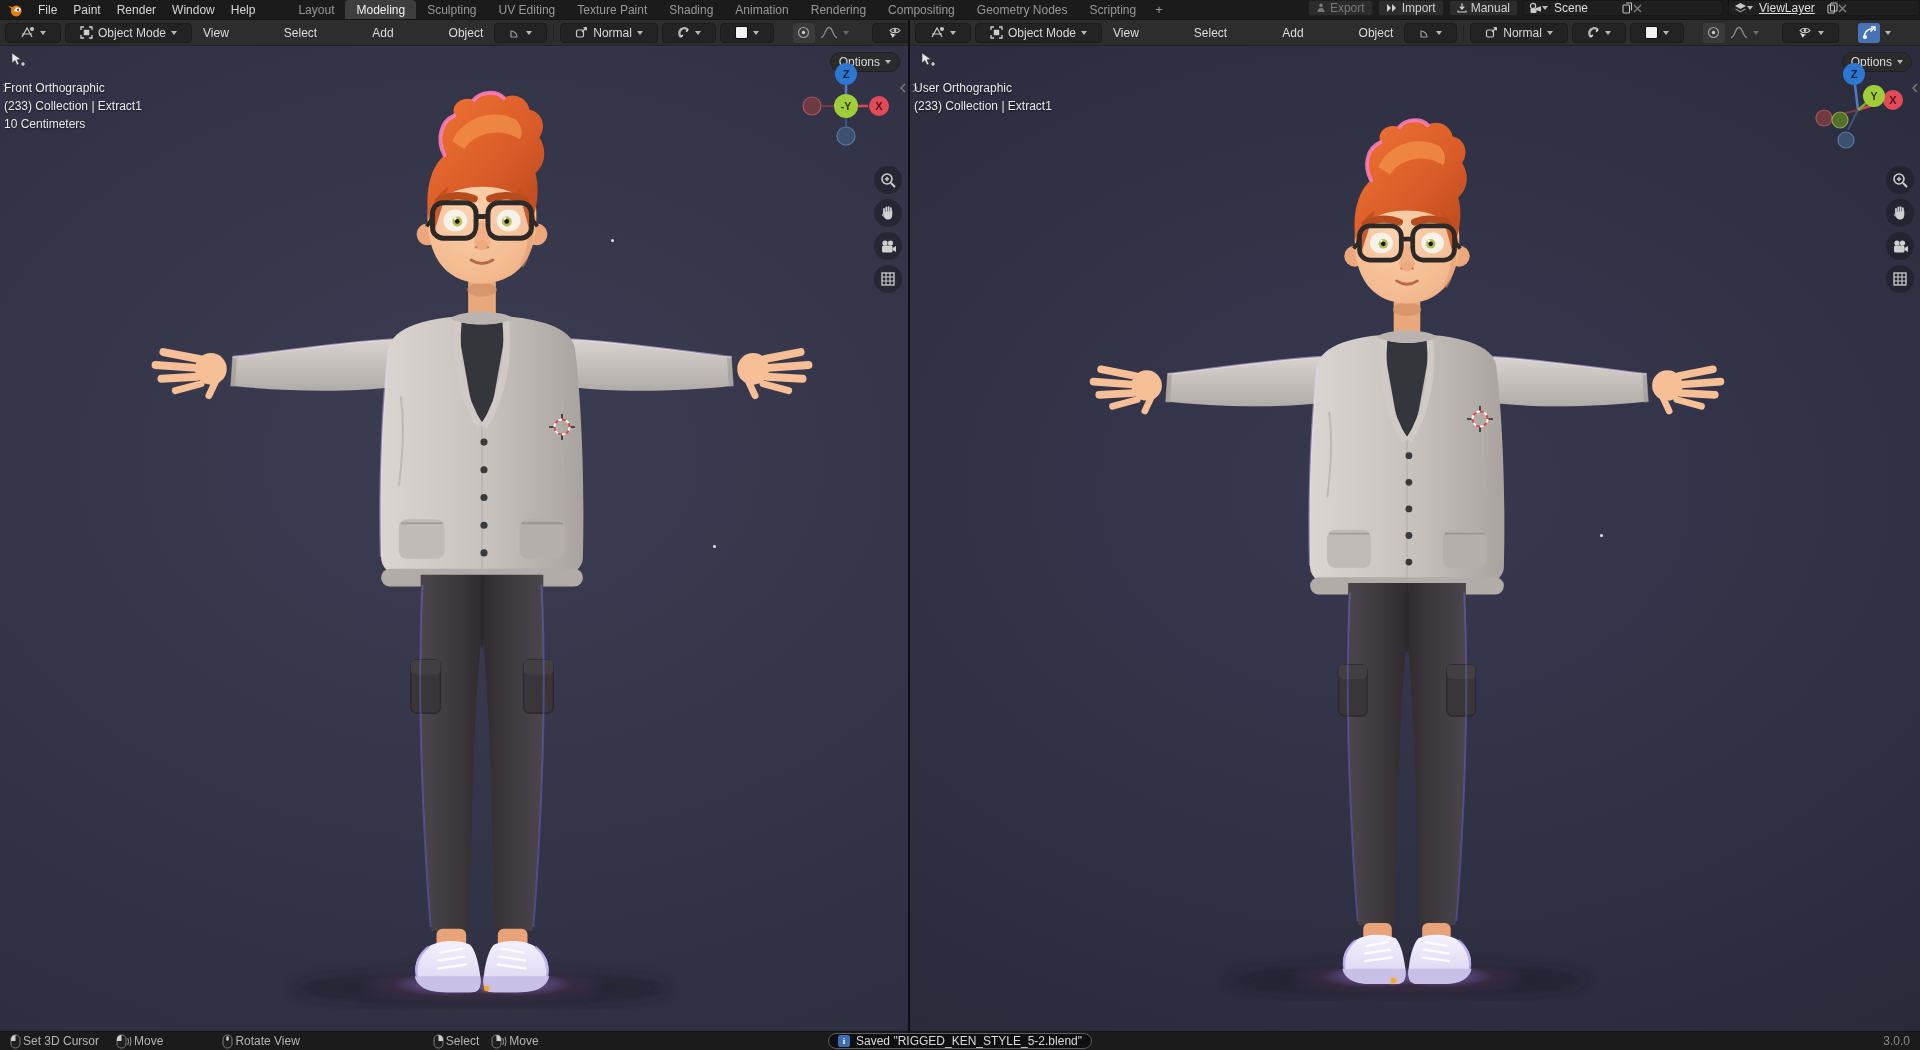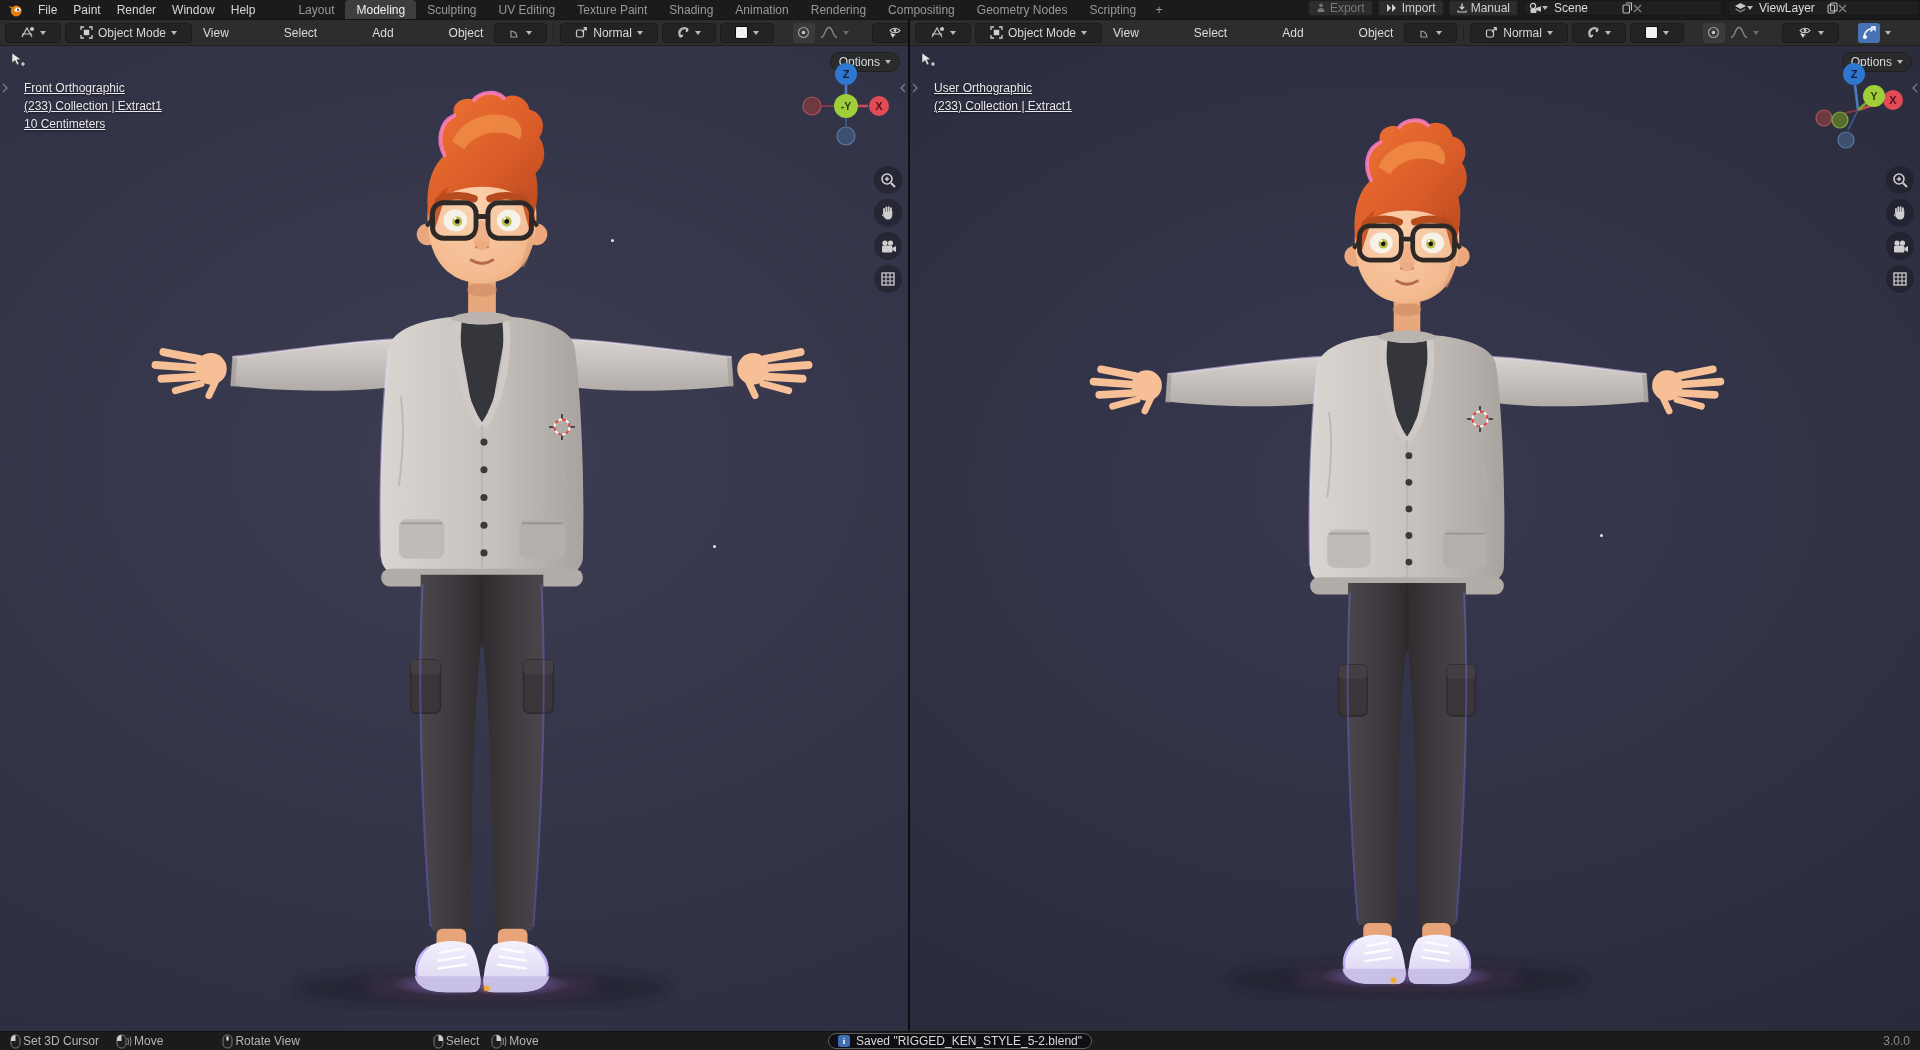--- a/index.html
+++ b/index.html
@@ -50,22 +50,22 @@
   .on { background:#4772b3; }
   .shadegrp { display:flex; align-items:center; gap:1px; background:#232323; border:1px solid #1b1b1b;
     border-radius:4px; height:20px; padding:0 4px; }
   .shadebtn { width:19px; height:17px; display:flex; align-items:center; justify-content:center; border-radius:3px; }
   .vsep { width:1px; height:16px; background:#222; margin:0 2px; flex:0 0 1px; }
 
   
   .canvas { position:relative; flex:1 1 auto; overflow:hidden; }
   .canvas.cl { background:radial-gradient(ellipse 1100px 800px at 53% 42%, #3c3d52 0%, #343549 45%, #2a2b3b 100%); }
   .canvas.cr { background:radial-gradient(ellipse 1100px 800px at 48% 45%, #383950 0%, #303144 48%, #252634 100%); }
-  .ovl { position:absolute; left:24px; top:33px; line-height:18px; color:#e9e9ec;
-    text-shadow:0 1px 2px rgba(0,0,0,.6); pointer-events:none;text-decoration:underline; }
+  .ovl { position:absolute; left:4px; top:33px; line-height:18px; color:#e9e9ec;
+    text-shadow:0 1px 2px rgba(0,0,0,.6); pointer-events:none; }
   .options { position:absolute; top:6px; right:8px; display:flex; align-items:center; gap:5px;
     background:rgba(42,42,42,.9); border:1px solid #1f1f1f; border-radius:10px; padding:2px 8px; color:#d9d9d9; }
   .toolico { position:absolute; left:10px; top:6px; }
   .edgechev { position:absolute; top:36px; opacity:.7; }
   .gizmo { position:absolute; top:12px; right:14px; }
   .navstack { position:absolute; right:6px; top:120px; display:flex; flex-direction:column; gap:5px; }
   .navbtn { width:28px; height:28px; border-radius:50%; background:rgba(28,28,36,.55);
     display:flex; align-items:center; justify-content:center; }
   .dot { position:absolute; border-radius:50%; }
   .charwrap { position:absolute; pointer-events:none; }
@@ -148,21 +148,21 @@
         <span class="tri"></span>
         <span class="lbl">Scene</span>
         <svg width="11" height="12" viewBox="0 0 11 12">
           <rect x="1" y="3" width="6.5" height="8" rx="1" fill="none" stroke="#bbb" stroke-width="1.1"></rect>
           <path d="M4,1 L9.5,1 L9.5,8.5" fill="none" stroke="#bbb" stroke-width="1.1"></path>
         </svg>
         <svg class="xico" width="9" height="9" viewBox="0 0 9 9">
           <path d="M1,1 L8,8 M8,1 L1,8" stroke="#cfcfcf" stroke-width="1.4"></path>
         </svg>
       </div>
-      <div class="idpill" style="width:192px;">
+      <div class="idpill" style="width:192px;text-decoration:underline;">
         <svg width="13" height="12" viewBox="0 0 13 12">
           <path d="M6.5,1 L12,4 L6.5,7 L1,4 Z" fill="#c9c9c9"></path>
           <path d="M2,6.5 L6.5,9 L11,6.5 L12,7.2 L6.5,10.4 L1,7.2 Z" fill="#8f8f8f"></path>
         </svg>
         <span class="tri"></span>
         <span class="lbl">ViewLayer</span>
         <svg width="11" height="12" viewBox="0 0 11 12">
           <rect x="1" y="3" width="6.5" height="8" rx="1" fill="none" stroke="#bbb" stroke-width="1.1"></rect>
           <rect x="3.5" y="1" width="6.5" height="8" rx="1" fill="none" stroke="#bbb" stroke-width="1.1"></rect>
         </svg>

